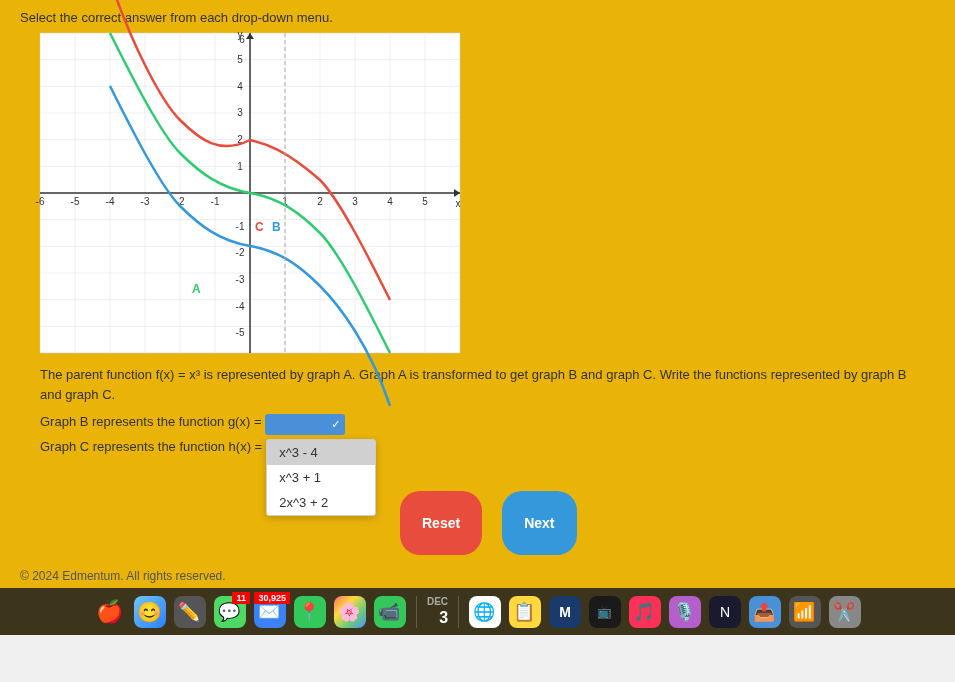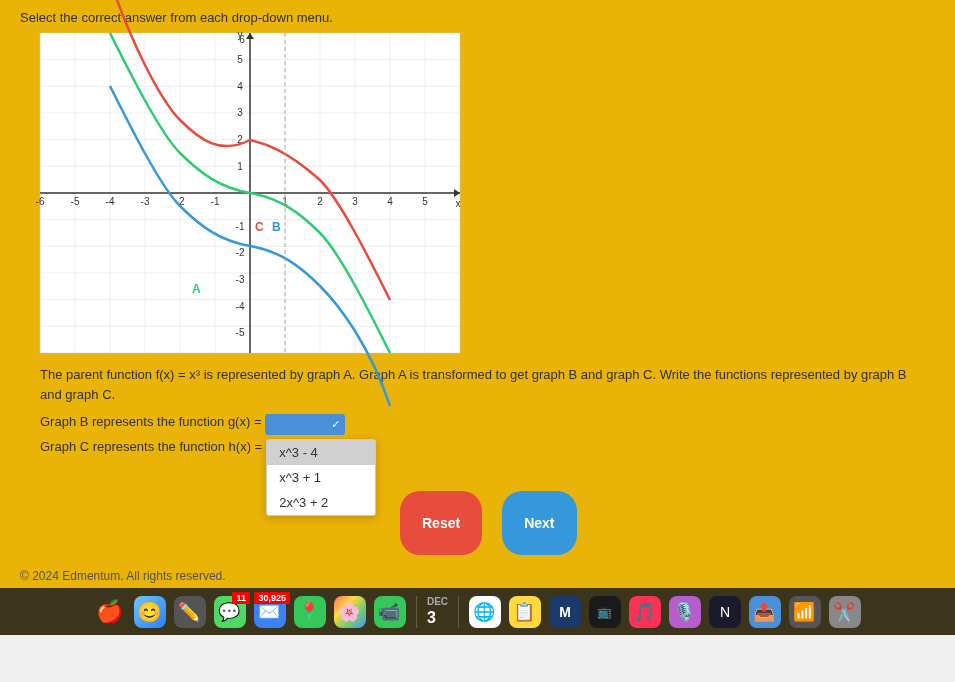--- a/index.html
+++ b/index.html
@@ -203,21 +203,21 @@
       padding: 1px 4px;
       font-weight: bold;
     }
 
     .taskbar-time {
       color: white;
       font-size: 13px;
       font-weight: bold;
       display: flex;
       flex-direction: column;
-      align-items: flex-start;
+      align-items: flex-end;
       line-height: 1.2;
     }
 
     .taskbar-separator {
       width: 1px;
       height: 32px;
       background: rgba(255,255,255,0.2);
       margin: 0 2px;
     }
 

